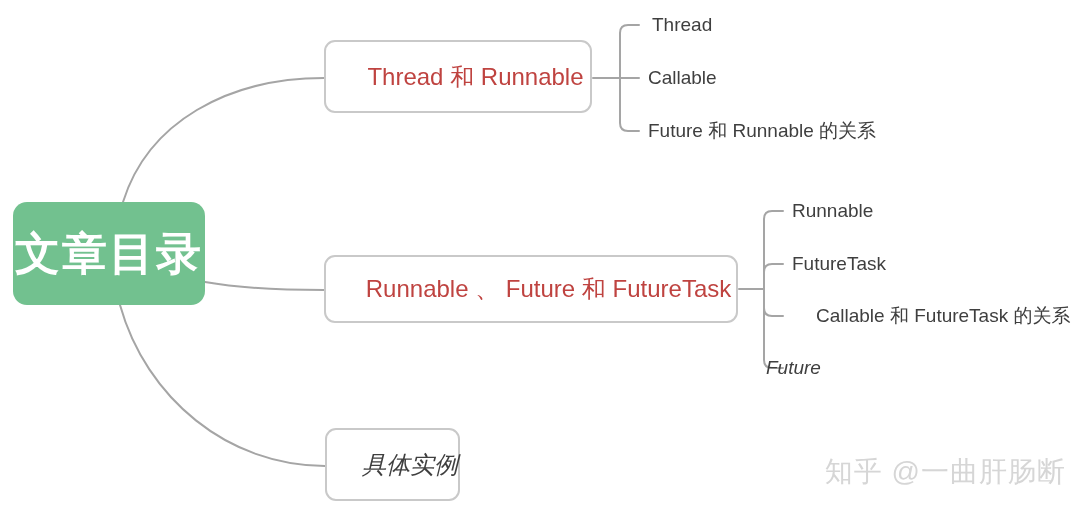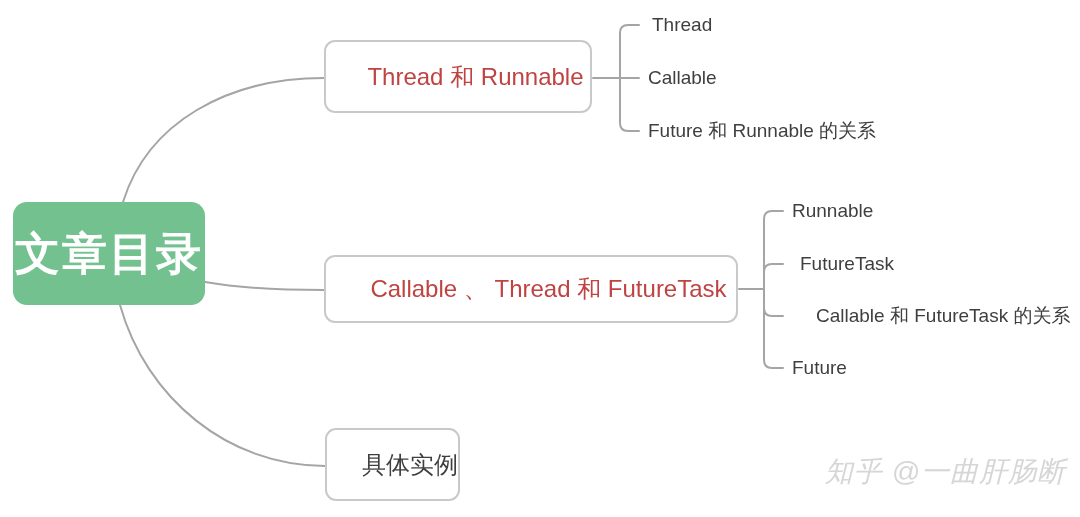--- a/index.html
+++ b/index.html
@@ -36,41 +36,40 @@
     letter-spacing: 2px;
   }
   .branch-node {
     background: #ffffff;
     border: 2px solid #c9c9c9;
     border-radius: 11px;
     font-size: 24px;
     padding-left: 35px;
   }
   .branch-red { color: #bf4340; }
-  .branch-dark { color: #3f3f3f; }
+  .branch-dark { color: #3f3f3f; font-style: italic; }
   .branch-1 { left: 324px; top: 40px;  width: 268px; height: 73px; }
   .branch-2 { left: 324px; top: 255px; width: 414px; height: 68px; }
   .branch-3 { left: 325px; top: 428px; width: 135px; height: 73px; }
   .leaf {
     position: absolute;
     transform: translateY(-50%);
     font-size: 19px;
     color: #3f3f3f;
     white-space: nowrap;
     cursor: default;
   }
   .watermark {
     position: absolute;
     right: 14px; top: 453px;
     font-size: 28px;
     letter-spacing: 1px;
     color: #d6d6d6;
     text-shadow: 1px 1px 0 #ffffff, 2px 2px 0 rgba(255,255,255,0.9);
     white-space: nowrap;
-    font-style: italic;
   }
 </style>
 </head>
 <body>
 
 <div class="canvas">
 
   <svg class="connectors" viewBox="0 0 1080 517" xmlns="http://www.w3.org/2000/svg">
     <g fill="none" stroke="#a5a5a5" stroke-width="2" stroke-linecap="round">
 
@@ -98,26 +97,26 @@
   </div>
 
   <div class="node branch-node branch-red branch-1">
     <span>Thread 和 Runnable</span>
   </div>
   <div class="leaf" style="left:644px; top:25px;margin-left:8px;">Thread</div>
   <div class="leaf" style="left:648px; top:78px;">Callable</div>
   <div class="leaf" style="left:648px; top:131px;">Future 和 Runnable 的关系</div>
 
   <div class="node branch-node branch-red branch-2">
-    <span>Callable 、 Thread 和 FutureTask</span>
+    <span>Runnable 、 Future 和 FutureTask</span>
   </div>
   <div class="leaf" style="left:792px; top:211px;">Runnable</div>
-  <div class="leaf" style="left:792px; top:264px;margin-left:8px;">FutureTask</div>
+  <div class="leaf" style="left:792px; top:264px;">FutureTask</div>
   <div class="leaf" style="left:792px; top:316px;margin-left:24px;">Callable 和 FutureTask 的关系</div>
-  <div class="leaf" style="left:792px; top:368px;">Future</div>
+  <div class="leaf" style="left:766px; top:368px;font-style:italic;">Future</div>
 
   <div class="node branch-node branch-dark branch-3">
     <span>具体实例</span>
   </div>
 
   <div class="watermark">知乎 @一曲肝肠断</div>
 
 </div>
 
 </body></html>

